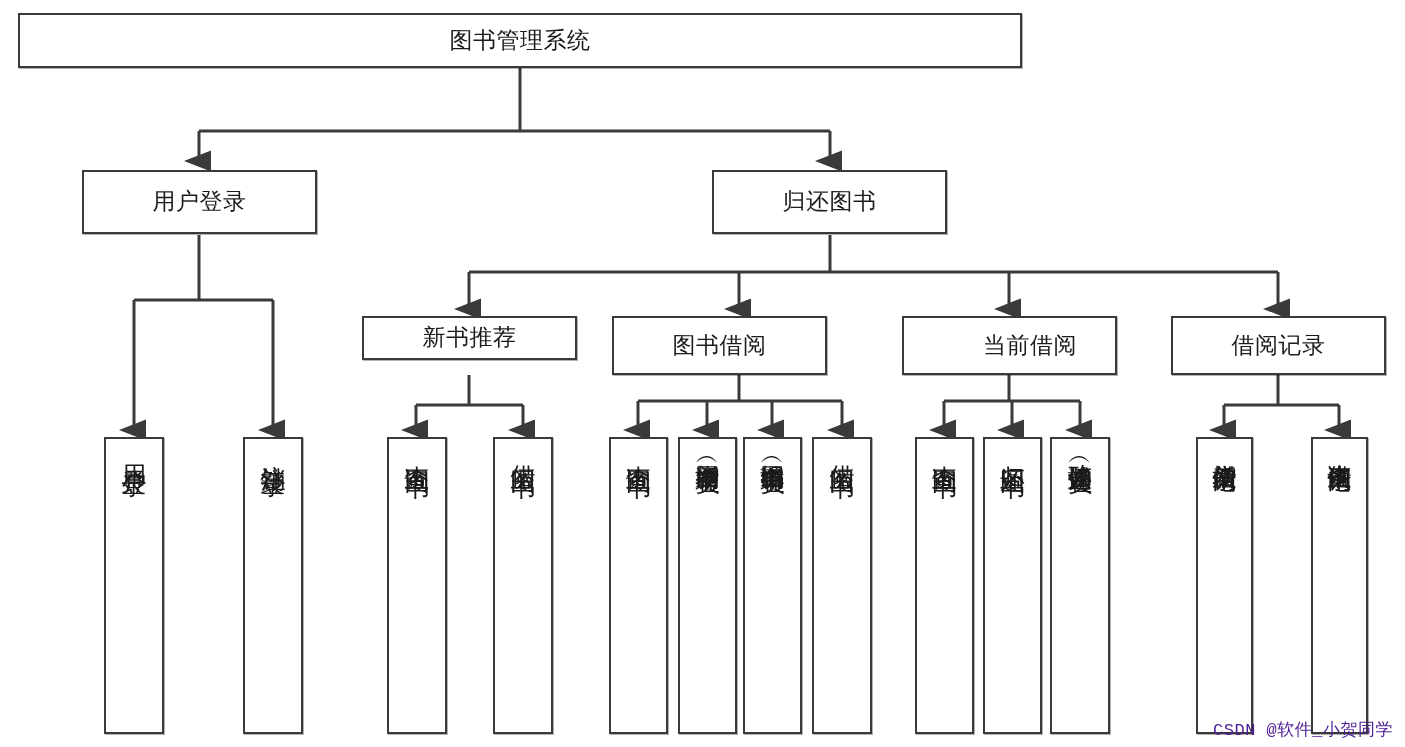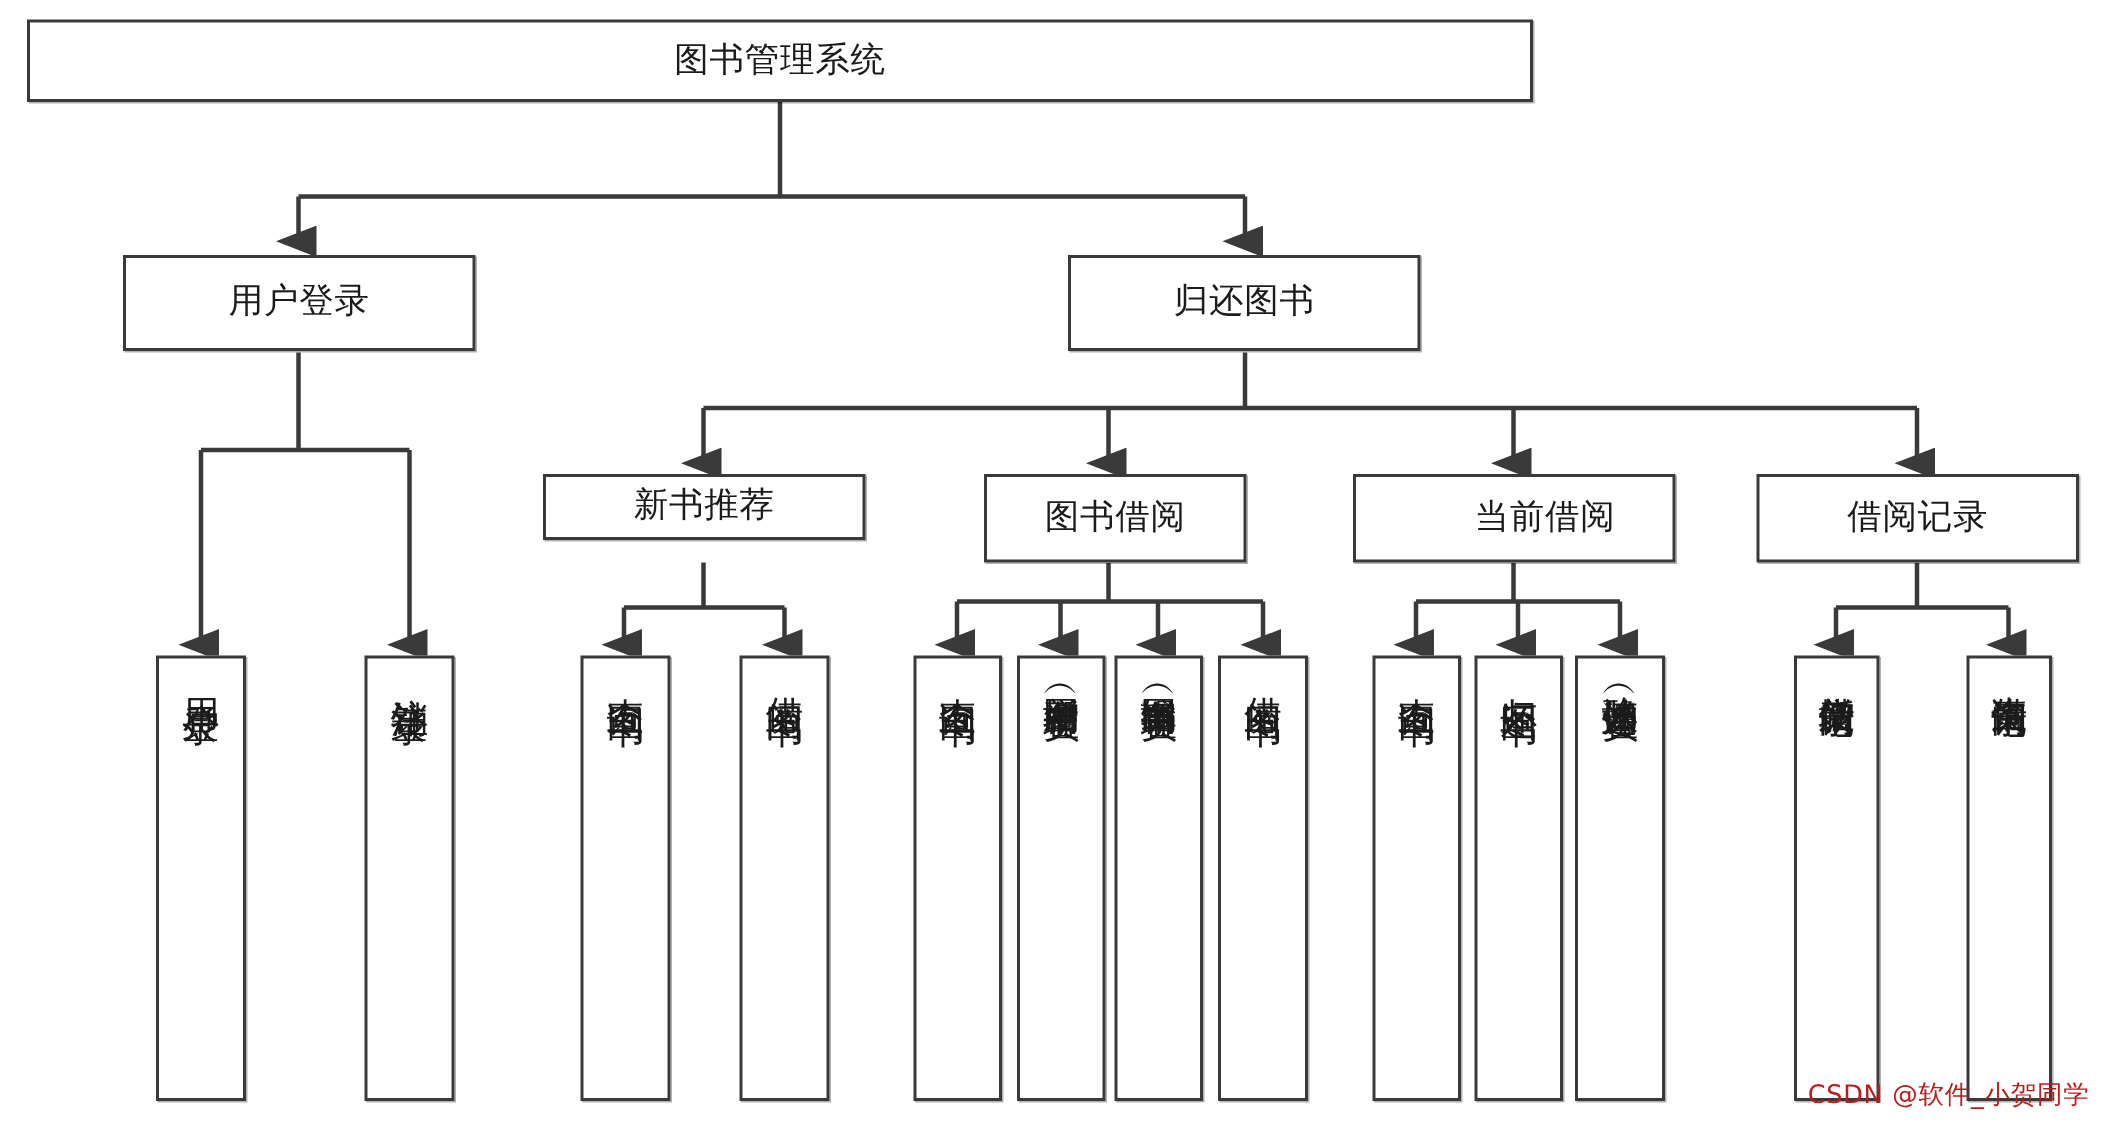--- a/index.html
+++ b/index.html
@@ -58,24 +58,25 @@
   }
   .node.vert.tall .lbl {
     font-size: 24px;
     letter-spacing: 1px;
   }
   .watermark {
     position: absolute;
     right: 12px;
     bottom: 6px;
     font-size: 17px;
-    color: #b91c1c;
+    color: #4c1d95;
     letter-spacing: 0.5px;
     white-space: nowrap;
     user-select: none;
+    font-family: Liberation Mono, monospace;
   }
 </style>
 </head>
 <body>
 
 <div id="canvas">
 
   <svg class="wires" viewBox="0 0 1405 747">
     <defs>
       <marker id="arrow" markerWidth="10" markerHeight="10" refX="3.2" refY="4" orient="auto" markerUnits="strokeWidth">
@@ -136,21 +137,21 @@
   <div class="node horiz" style="left:82px; top:170px; width:235px; height:64px;">
     <span class="lbl">用户登录</span>
   </div>
   <div class="node horiz" style="left:712px; top:170px; width:235px; height:64px;">
     <span class="lbl">归还图书</span>
   </div>
 
   <div class="node horiz" style="left:362px; top:316px; width:215px; height:44px;">
     <span class="lbl">新书推荐</span>
   </div>
-  <div class="node horiz" style="left:656px; top:316px; width:175px; height:59px;justify-content:center;">
+  <div class="node horiz" style="left:612px; top:316px; width:215px; height:59px;justify-content:center;">
     <span class="lbl">图书借阅</span>
   </div>
   <div class="node horiz" style="left:902px; top:316px; width:215px; height:59px;padding-left:41px;">
     <span class="lbl">当前借阅</span>
   </div>
   <div class="node horiz" style="left:1171px; top:316px; width:215px; height:59px;">
     <span class="lbl">借阅记录</span>
   </div>
 
   <div class="node vert" style="left:104px; top:437px; width:60px; height:297px;">

